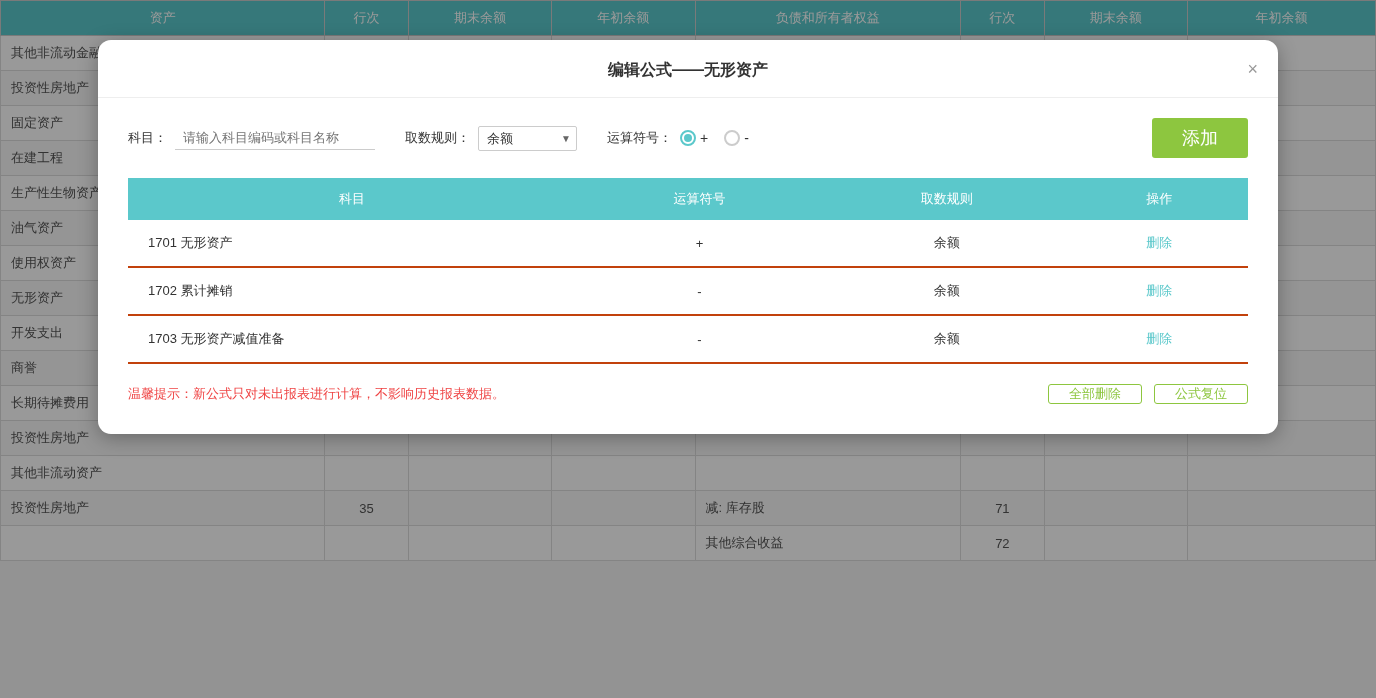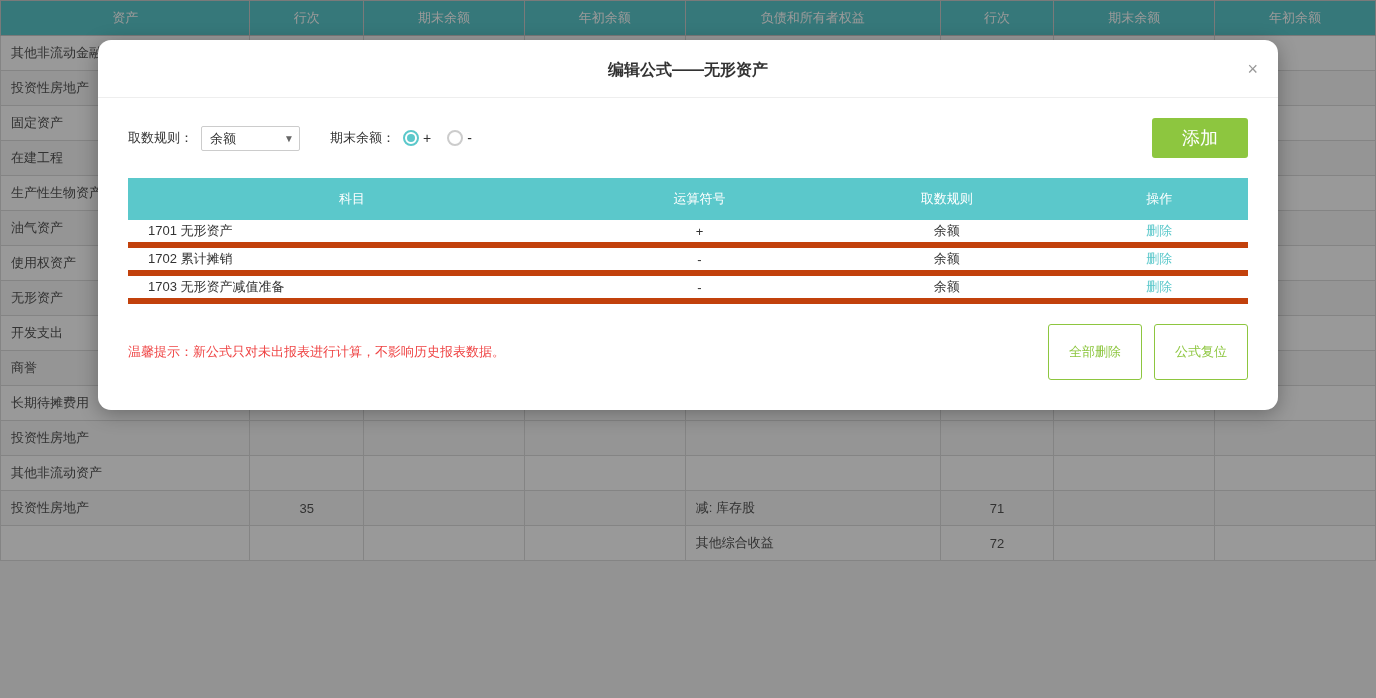--- a/index.html
+++ b/index.html
@@ -25,21 +25,21 @@
     .bg-table {
       width: 100%;
       border-collapse: collapse;
       font-size: 13px;
       color: #333;
     }
 
     .bg-table th {
       background: #5bc8cb;
       color: #fff;
-      padding: 8px 18px;
+      padding: 8px 4px;
       text-align: center;
       border: 1px solid #ccc;
       font-weight: normal;
     }
 
     .bg-table td {
       padding: 8px 10px;
       border: 1px solid #ddd;
       color: #555;
       text-align: center;
@@ -235,22 +235,22 @@
 
     .modal-table thead tr th {
       background: #5bc8cb;
       color: #fff;
       padding: 12px 20px;
       text-align: center;
       font-weight: normal;
     }
 
     .modal-table tbody tr td {
-      padding: 2px 10px;
-      border-bottom: 6px solid #c2410c;
+      padding: 14px 10px;
+      border-bottom: 2px solid #c2410c;
       text-align: center;
       color: #333;
     }
 
     .modal-table tbody tr td.left-align {
       text-align: left;
       padding-left: 20px;
     }
 
     .delete-link {
@@ -275,21 +275,21 @@
     .footer-btns {
       display: flex;
       gap: 12px;
     }
 
     .btn-outline {
       background: #fff;
       border: 1px solid #8dc63f;
       color: #8dc63f;
       border-radius: 3px;
-      padding: 18px 20px;
+      padding: 0 20px;
       font-size: 13px;
       cursor: pointer;
     }
   </style>
 </head>
 <body>
 
 <div class="bg-table-wrap">
   <table class="bg-table">
     <thead>
@@ -461,37 +461,41 @@
 
 <div class="overlay">
   <div class="modal">
 
     <div class="modal-header">
       <span class="modal-title">编辑公式——无形资产</span>
       <button class="modal-close">×</button>
     </div>
 
     <div class="form-row">
+      <div class="form-group">
+        <span class="form-label">科目：</span>
+        <input class="form-input" type="text" placeholder="请输入科目编码或科目名称" style="">
+      </div>
 
       <div class="form-group">
         <span class="form-label">取数规则：</span>
         <div class="select-wrap">
           <select class="form-select">
             <option>余额</option>
             <option>借方</option>
             <option>贷方</option>
             <option>借方发生额</option>
             <option>贷方发生额</option>
           </select>
           <span class="select-arrow">▼</span>
         </div>
       </div>
 
       <div class="form-group">
-        <span class="form-label">期末余额：</span>
+        <span class="form-label">运算符号：</span>
         <div class="radio-group">
           <label class="radio-item">
             <div class="radio-circle checked"></div>
             <span class="radio-label">+</span>
           </label>
           <label class="radio-item">
             <div class="radio-circle unchecked"></div>
             <span class="radio-label">-</span>
           </label>
         </div>

